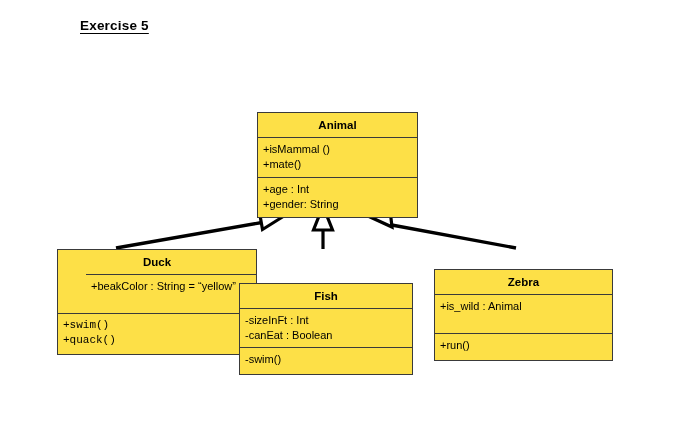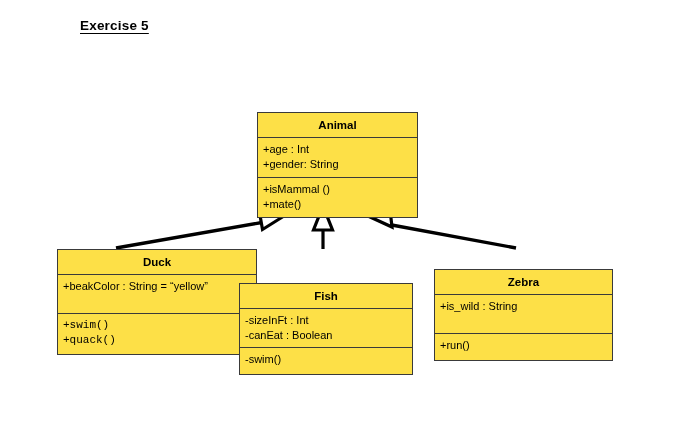--- a/index.html
+++ b/index.html
@@ -60,21 +60,21 @@
   #class-animal { left: 257px; top: 112px; width: 161px; }
   #class-animal .c-attrs  { height: 40px; }
   #class-animal .c-ops    { height: 40px; }
 
   #class-duck  { left: 57px;  top: 249px; width: 200px; }
   #class-fish  { left: 239px; top: 249px; width: 174px; margin-top: 34px; }
   #class-zebra { left: 434px; top: 249px; width: 179px; margin-top: 20px; }
 
   .sub .c-attrs { height: 39px; }
   .sub .c-ops   { height: 27px; }
-  #class-duck .c-attrs { height: 39px; }
+  #class-duck .c-attrs { height: 39px; margin-left: 28px; }
   #class-duck .c-ops   { height: 41px; font-family: Liberation Mono, monospace; }
   #class-fish .c-attrs { height: 39px; }
   #class-fish .c-ops   { height: 27px; }
   #class-zebra .c-attrs { height: 39px; }
   #class-zebra .c-ops   { height: 27px; }
 
   #generalization-layer {
     position: absolute;
     left: 0; top: 0;
     width: 673px; height: 429px;
@@ -100,27 +100,27 @@
   </g>
 
   <g>
     <line x1="516" y1="248" x2="389" y2="224.5" stroke="#000000" stroke-width="3.4" stroke-linecap="butt"></line>
     <polygon points="368,216 390,209.5 392,227" fill="#ffffff" stroke="#000000" stroke-width="3.2" stroke-linejoin="miter"></polygon>
   </g>
 </svg>
 
 <div class="uml-class" id="class-animal">
   <div class="uml-name">Animal</div>
+  <div class="uml-compartment c-ops">
+    <div class="uml-member">+isMammal ()</div>
+    <div class="uml-member">+mate()</div>
+  </div>
   <div class="uml-compartment c-attrs">
     <div class="uml-member">+age : Int</div>
     <div class="uml-member">+gender: String</div>
-  </div>
-  <div class="uml-compartment c-ops">
-    <div class="uml-member">+isMammal ()</div>
-    <div class="uml-member">+mate()</div>
   </div>
 </div>
 
 <div class="uml-class sub" id="class-duck">
   <div class="uml-name">Duck</div>
   <div class="uml-compartment c-attrs">
     <div class="uml-member">+beakColor : String = “yellow”</div>
   </div>
   <div class="uml-compartment c-ops">
     <div class="uml-member">+swim()</div>
@@ -135,18 +135,18 @@
     <div class="uml-member">-canEat : Boolean</div>
   </div>
   <div class="uml-compartment c-ops">
     <div class="uml-member">-swim()</div>
   </div>
 </div>
 
 <div class="uml-class sub" id="class-zebra">
   <div class="uml-name">Zebra</div>
   <div class="uml-compartment c-attrs">
-    <div class="uml-member">+is_wild : String</div>
+    <div class="uml-member">+is_wild : Animal</div>
   </div>
   <div class="uml-compartment c-ops">
     <div class="uml-member">+run()</div>
   </div>
 </div>
 
 </body></html>

